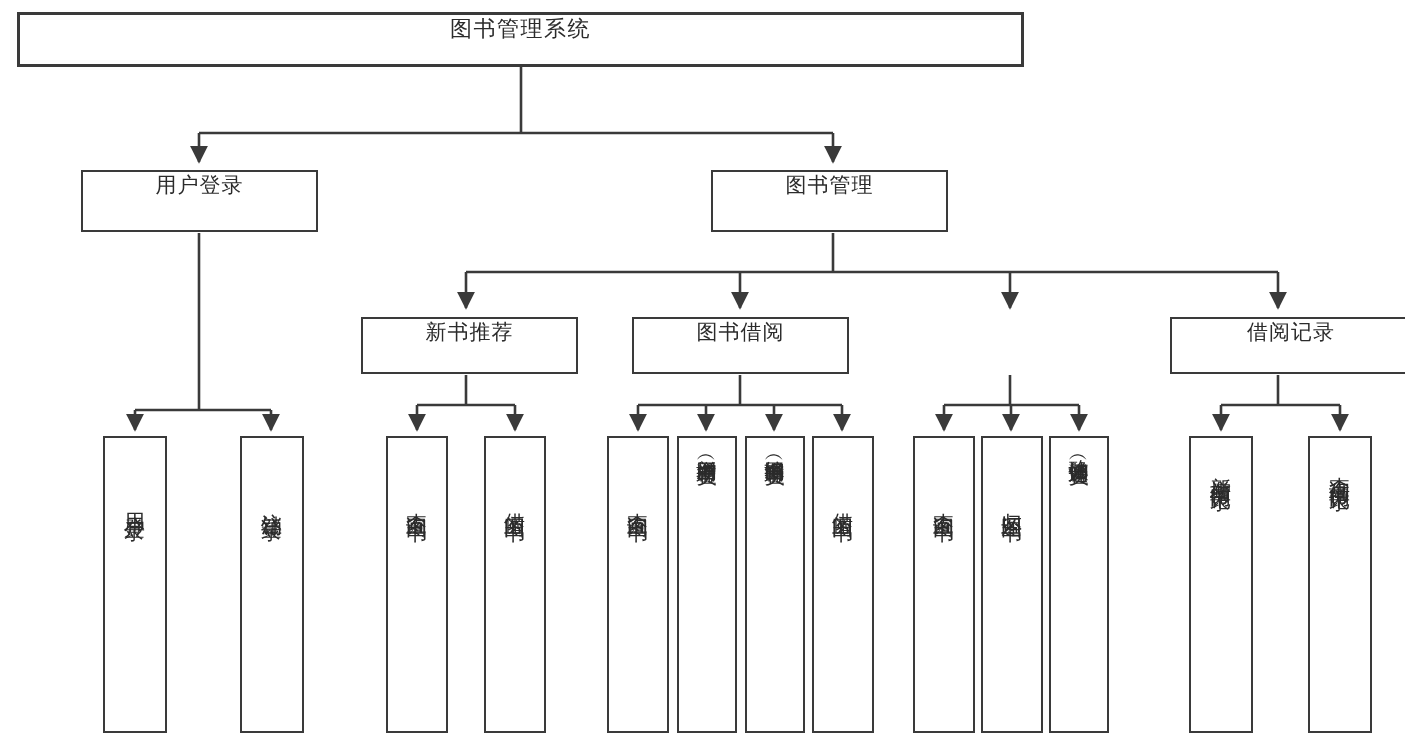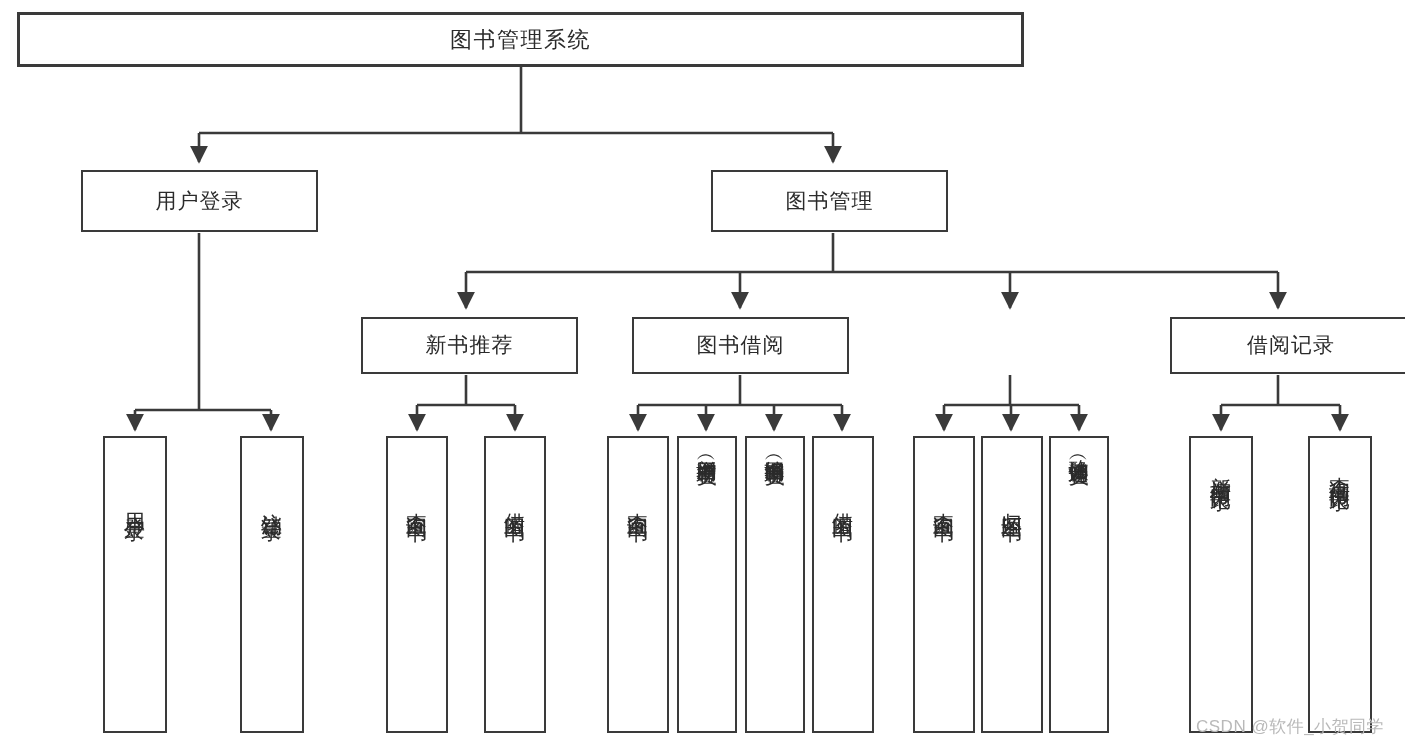--- a/index.html
+++ b/index.html
@@ -25,21 +25,20 @@
     width: 1405px;
     height: 747px;
     pointer-events: none;
   }
   .node {
     position: absolute;
     box-sizing: border-box;
     background: #ffffff;
     border: 2px solid #3a3a3a;
     display: flex;
-    align-items: center;
     justify-content: center;
     color: #2b2b2b;
   }
   .node.root {
     border-width: 3px;
   }
   .node .lbl {
     display: block;
     text-align: center;
     line-height: 1.25;
@@ -193,15 +192,14 @@
     <span class="lbl">确认归还（管理员）</span>
   </div>
 
   <div class="node vert" style="left:1189px; top:436px; width:64px; height:297px; padding-top:22px;">
     <span class="lbl">新增借阅记录</span>
   </div>
   <div class="node vert" style="left:1308px; top:436px; width:64px; height:297px; padding-top:22px;">
     <span class="lbl">查询借阅记录</span>
   </div>
 
-  <div class="watermark" style="left:1196px; top:715px;">CSDN @软件_小贺同学</div>
 
 </div>
 
 </body></html>

